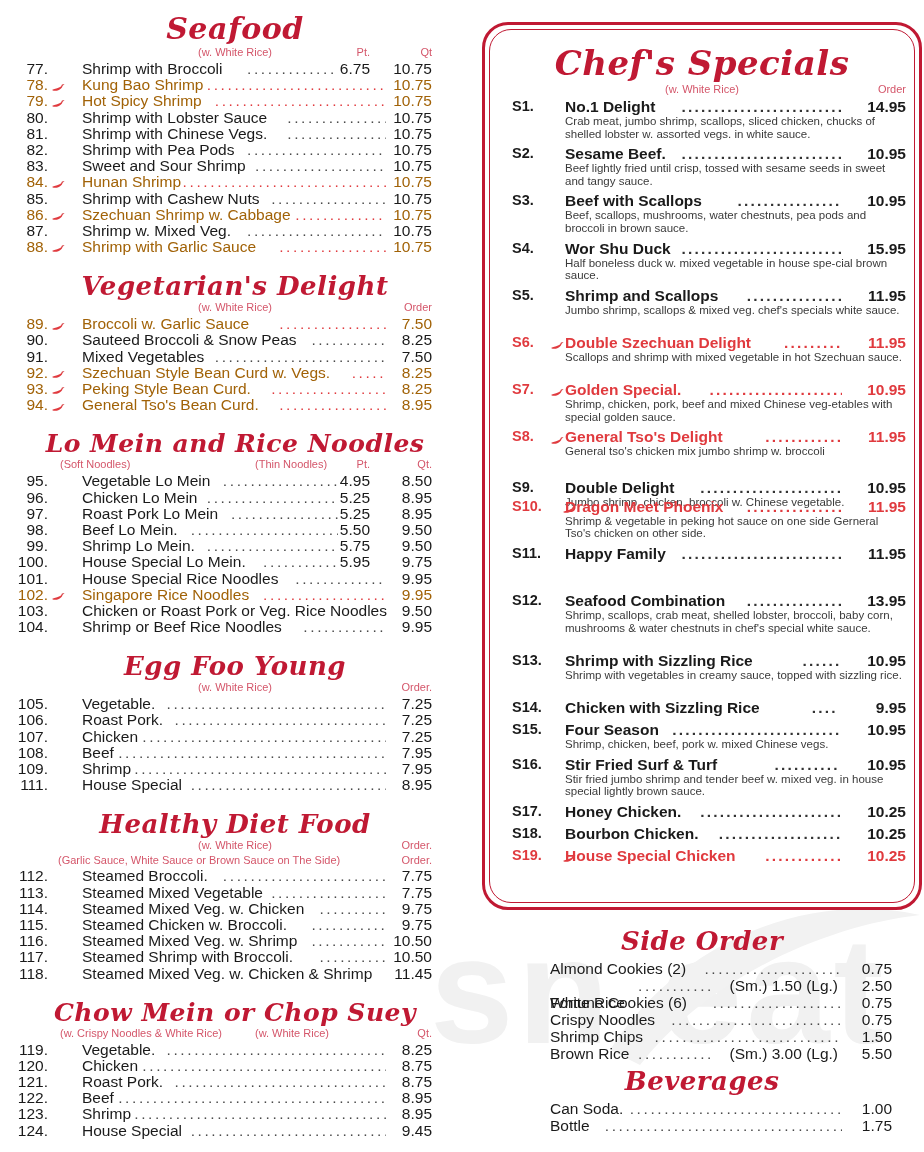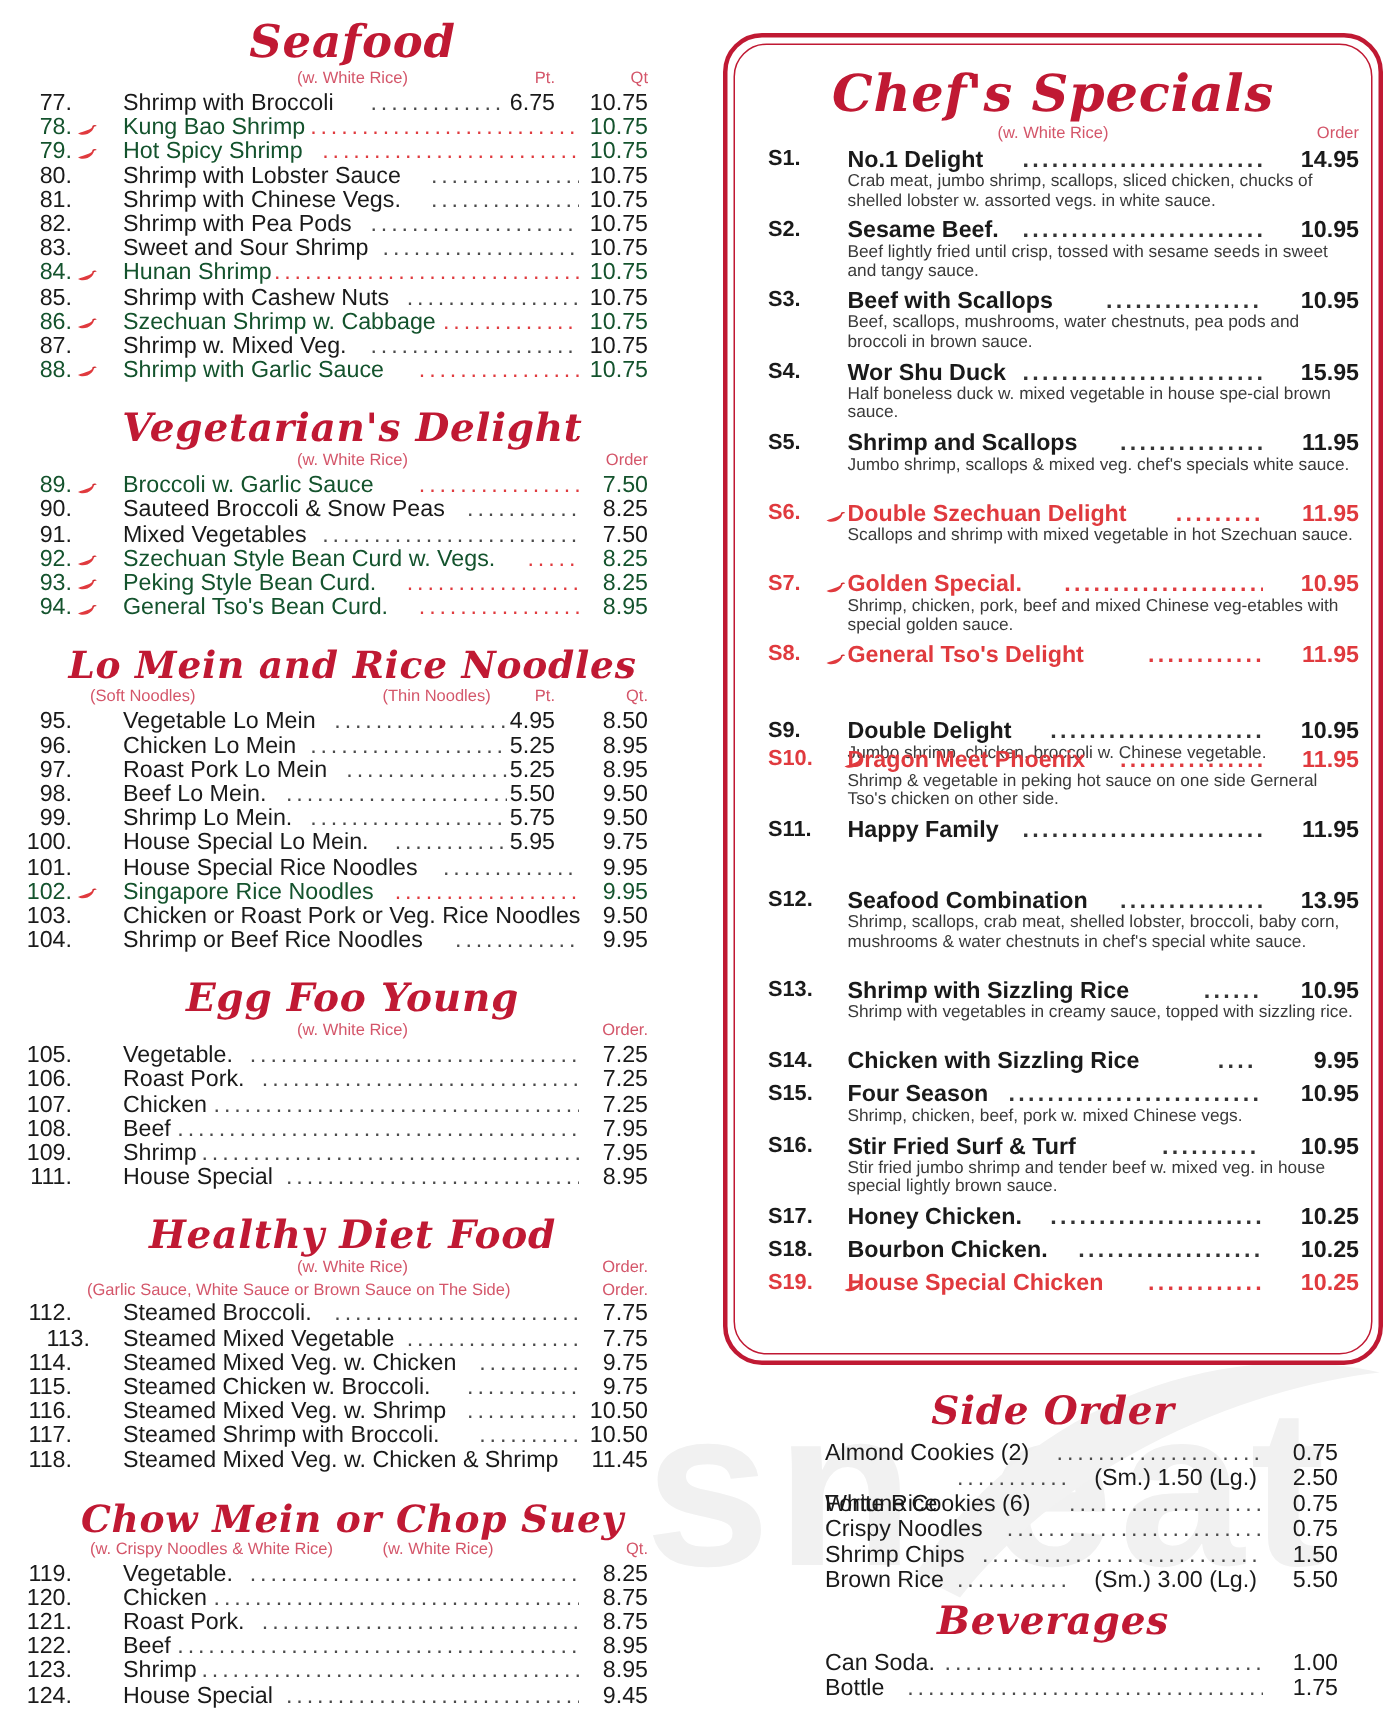--- a/index.html
+++ b/index.html
@@ -62,21 +62,21 @@
 
   .rows{ font-size:15.5px; line-height:16.2px; }
   .row{ position:relative; height:16.2px; white-space:nowrap; }
   .row .num{ position:absolute; width:48px; text-align:right; }
   .row .pep{ position:absolute; width:16px; text-align:left; }
   .row .nm{ position:absolute; }
   .row .dots{ position:absolute; overflow:hidden; letter-spacing:2.6px; color:#4a4a4a; }
   .row .p1{ position:absolute; text-align:right; }
   .row .p2{ position:absolute; text-align:right; }
   .row.hot, .row.hot .dots { color:#e03a3e; }
-  .row.hot .num, .row.hot .nm, .row.hot .p1, .row.hot .p2 { color:#14532d; }
+  .row.hot .num, .row.hot .nm, .row.hot .p1, .row.hot .p2 { color:#a16207; }
 
   
   .chili{ display:inline-block; width:14px; height:9px; vertical-align:middle; }
 
   
   .spec-box{
     position:absolute; left:2px; top:22px; width:440px; height:888px;
     border:3px solid #c01933; border-radius:26px;
     background:transparent;
   }
@@ -416,21 +416,21 @@
           <span class="colh" style="left:388px;width:44px;">Order.</span>
         </div>
         <div class="rows">
           <div class="row">
             <span class="num" style="left:0;">112.</span>
             <span class="nm" style="left:82px;">Steamed Broccoli.</span>
             <span class="dots" style="left:222.85000000000002px;width:163.14999999999998px;">.............................</span>
             <span class="p2" style="left:360px;width:72px;">7.75</span>
           </div>
           <div class="row">
-            <span class="num" style="left:0;margin-left:12px;">113.</span>
+            <span class="num" style="left:0;">113.</span>
             <span class="nm" style="left:82px;">Steamed Mixed Vegetable</span>
             <span class="dots" style="left:271.15px;width:114.85000000000002px;">....................</span>
             <span class="p2" style="left:360px;width:72px;">7.75</span>
           </div>
           <div class="row">
             <span class="num" style="left:0;">114.</span>
             <span class="nm" style="left:82px;">Steamed Mixed Veg. w. Chicken</span>
             <span class="dots" style="left:319.45000000000005px;width:66.54999999999995px;">...........</span>
             <span class="p2" style="left:360px;width:72px;">9.75</span>
           </div>
@@ -579,20 +579,21 @@
         </div>
         <div class="spec hot" style="position:absolute;top:330.4px;left:0;width:444px;height:34.6px;">
           <span class="code" style="top:0;">S8.</span>
           <span class="pep" style="top:2px;left:70px;"><svg class="chili" viewBox="0 0 28 16">
               <path d="M2 13 C7 16 15 15 20 10 C23 7 24 4 22 3 C21 5 19 7 16 8 C11 10 6 11 2 13 Z" fill="#e03a3e"></path>
               <path d="M21 3 C23 1 26 1 27 3 C25 3 23 4 22 5 Z" fill="#cf2d31"></path>
             </svg></span>
           <span class="name" style="top:0;">General Tso's Delight</span>
           <span class="dots" style="top:0;left:285.3px;width:76.69999999999999px;">............</span>
           <span class="price" style="top:0;">11.95</span>
+          <span class="desc" style="top:17px;">General tso's chicken mix jumbo shrimp w. broccoli</span>
         </div>
         <div class="spec" style="position:absolute;top:365px;left:0;width:444px;height:34.6px;margin-top:16px;">
           <span class="code" style="top:0;">S9.</span>
           <span class="name" style="top:0;">Double Delight</span>
           <span class="dots" style="top:0;left:220.20000000000002px;width:141.79999999999998px;">......................</span>
           <span class="price" style="top:0;">10.95</span>
           <span class="desc" style="top:17px;">Jumbo shrimp, chicken, broccoli w. Chinese vegetable.</span>
         </div>
         <div class="spec hot" style="position:absolute;top:399.6px;left:0;width:444px;height:47.2px;">
           <span class="code" style="top:0;">S10.</span>

